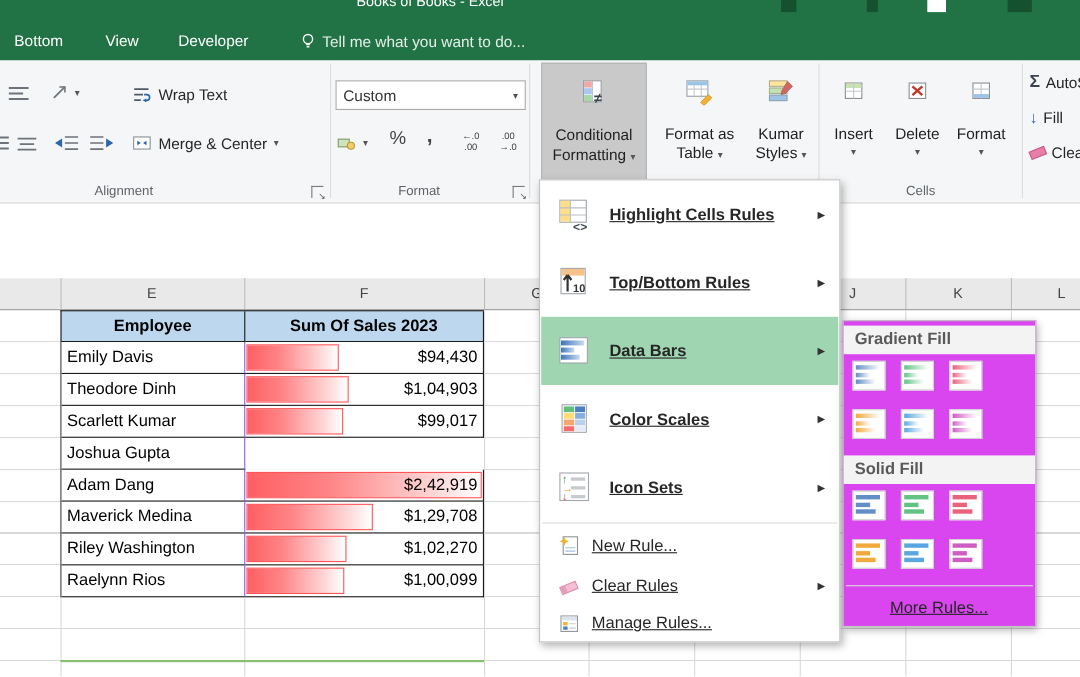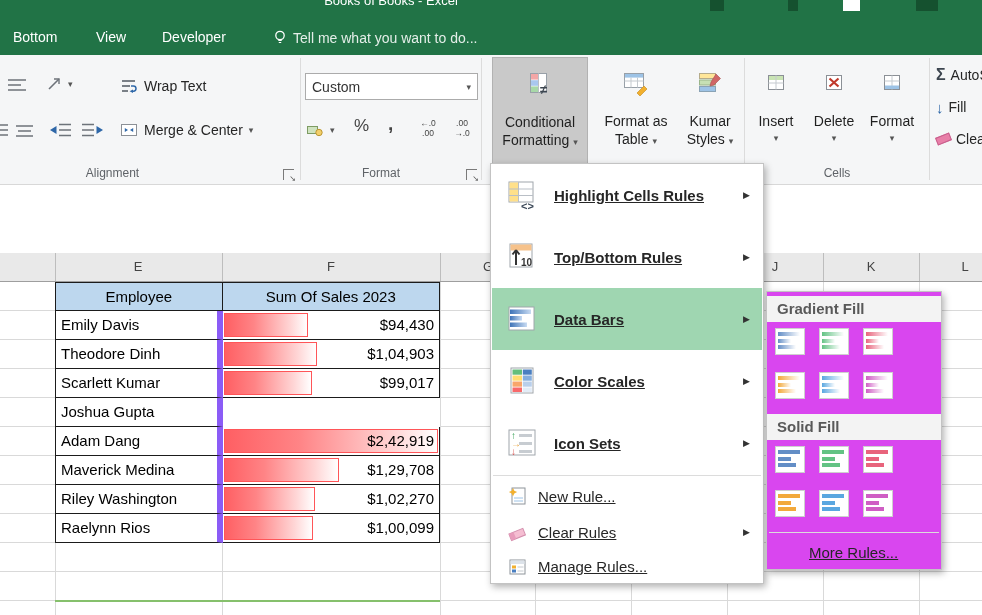--- a/index.html
+++ b/index.html
@@ -38,26 +38,26 @@
   .eraser { width:15px; height:8px; background:#e87fa8; border:1px solid #c75f8c; transform:rotate(-22deg); }
 
   
   .colheadstrip { position:absolute; left:0; top:253px; width:982px; height:29px; background:#e9e9e9; border-bottom:1px solid #9e9e9e; }
   .colL { position:absolute; top:259px; font-size:13px; color:#444; transform:translateX(-50%); }
   .hsep { position:absolute; top:253px; height:28px; width:1px; background:#bdbdbd; }
   .gridbody { position:absolute; left:0; top:282px; width:982px; height:333px;
               background:repeating-linear-gradient(to bottom, transparent 0 28px, #d9d9d9 28px 29px); }
   .vline { position:absolute; top:282px; height:333px; width:1px; background:#d9d9d9; }
   .thead { position:absolute; left:55px; top:282px; width:385px; height:29px; display:flex;
-           border-top:1px solid #1b1b1b; border-left:1px solid #1b1b1b; background:#bdd7ee; font-weight:normal; font-size:15px; }
+           border-top:1px solid #1b1b1b; border-left:1px solid #1b1b1b; background:#bdd7ee; font-weight:bold; font-size:15px; }
   .th { border-right:1px solid #1b1b1b; border-bottom:1px solid #1b1b1b; line-height:27px; text-align:center; }
   .thE { width:167px; } .thF { width:218px; }
   .tbody { position:absolute; left:55px; top:311px; width:385px; border-left:1px solid #1b1b1b; font-size:15px; }
   .trow { display:flex; height:29px; background:#fff; }
-  .tname { width:167px; border-right:6px solid #8b5cf6; border-bottom:1px solid #1b1b1b; padding-left:5px; line-height:28px; overflow:hidden; white-space:nowrap; }
+  .tname { width:167px; border-right:1px solid #8b5cf6; border-bottom:1px solid #1b1b1b; padding-left:5px; line-height:28px; overflow:hidden; white-space:nowrap; }
   .tval { width:218px; border-right:1px solid #1b1b1b; border-bottom:1px solid #1b1b1b; position:relative; }
   .bar { position:absolute; left:1px; top:2px; height:24px; max-width:calc(100% - 2px);
          background:linear-gradient(90deg,#ff5f63 0%,#ff8486 35%,#ffd6d6 80%,#fff 100%);
          border:1px solid #ff5558; }
   .v { position:absolute; right:5px; top:0; line-height:28px; z-index:2; }
   .greenline { position:absolute; left:55px; top:600px; width:385px; height:2px; background:#86c06c; }
 
   
   .menu { position:absolute; left:490px; top:163px; width:274px; height:421px; background:#fff;
           border:1px solid #c3c3c3; box-shadow:2px 3px 7px rgba(0,0,0,.3); z-index:30; font-size:15px; color:#262626; }

